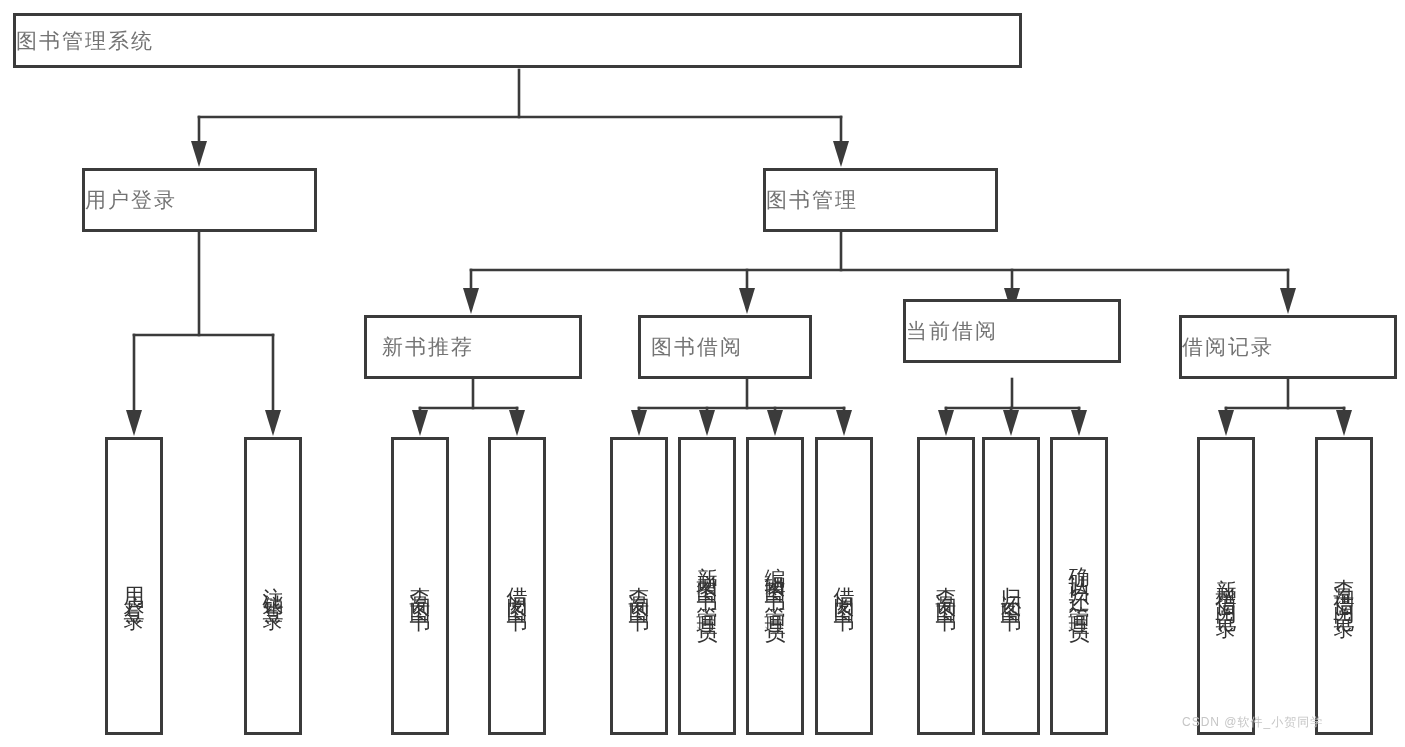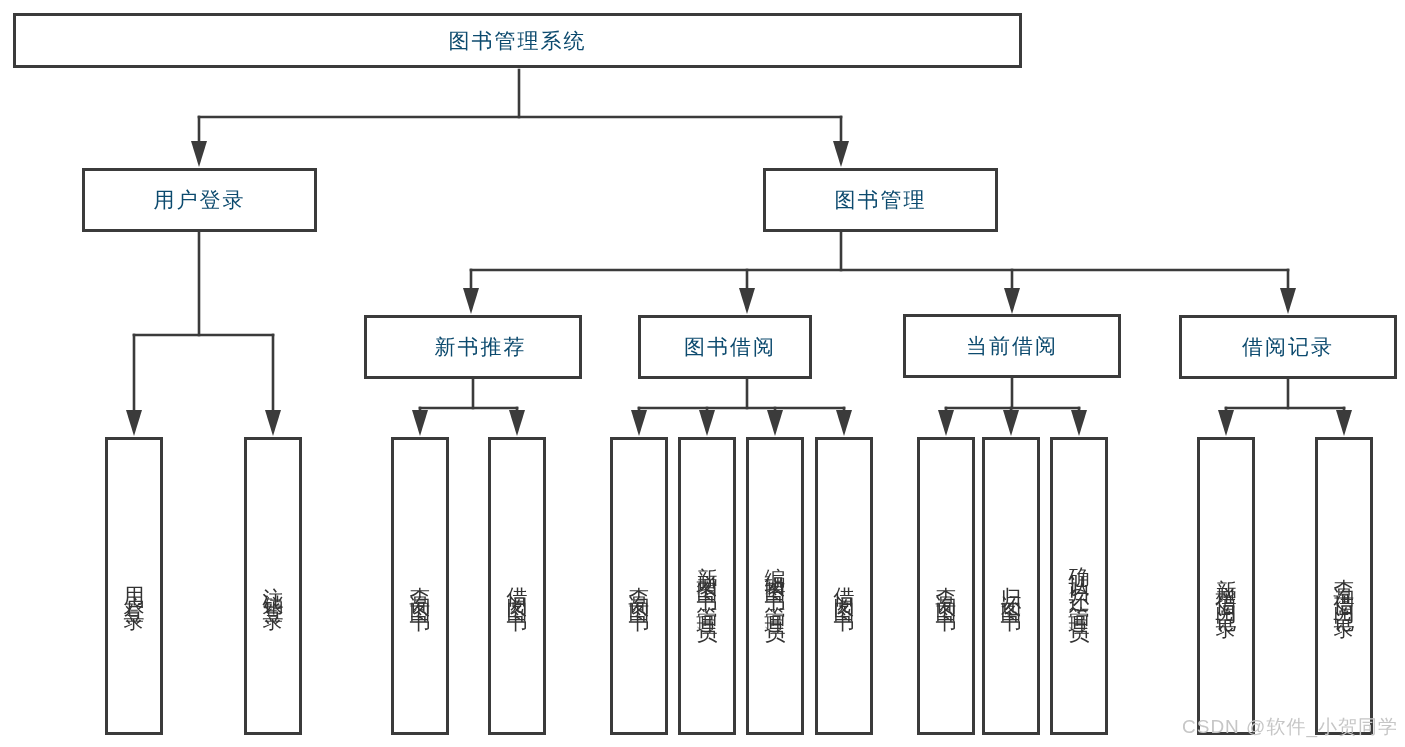--- a/index.html
+++ b/index.html
@@ -23,24 +23,23 @@
     height: 747px;
     z-index: 1;
   }
   .hbox {
     position: absolute;
     box-sizing: border-box;
     background: #ffffff;
     border: 3px solid #3b3b3b;
     display: flex;
     align-items: center;
-    justify-content: center;
     font-size: 21px;
     letter-spacing: 2px;
-    color: #0c4a6e;
+    color: #737373;
     z-index: 2;
   }
   .vbox {
     position: absolute;
     box-sizing: border-box;
     background: #ffffff;
     border: 3px solid #3b3b3b;
     display: flex;
     align-items: center;
     justify-content: center;
@@ -51,34 +50,34 @@
     text-orientation: mixed;
     font-size: 21px;
     letter-spacing: 8px;
     color: #333333;
     white-space: nowrap;
   }
   .watermark {
     position: absolute;
     left: 1182px;
     top: 714px;
-    font-size: 19px;
+    font-size: 12px;
     letter-spacing: 1px;
     color: #c6c6c6;
     z-index: 3;
     white-space: nowrap;
   }
 
   
   #root-box   { left: 13px;   top: 13px;  width: 1009px; height: 55px; }
   #login-box  { left: 82px;   top: 168px; width: 235px;  height: 64px; }
   #mgmt-box   { left: 724px;  top: 168px; width: 235px;  height: 64px; margin-left: 39px; }
   #rec-box    { left: 364px;  top: 315px; width: 218px;  height: 64px; padding-left: 15px; }
   #bor-box    { left: 638px;  top: 315px; width: 174px;  height: 64px; padding-left: 10px; }
-  #cur-box    { left: 903px;  top: 314px; width: 218px;  height: 64px; }
+  #cur-box    { left: 903px;  top: 299px; width: 218px;  height: 64px; }
   #recd-box   { left: 1179px; top: 315px; width: 218px;  height: 64px; }
 
   .leaf { top: 437px; width: 58px; height: 298px; }
   #leaf-login-0   { left: 105px; }
   #leaf-login-1   { left: 244px; }
   #leaf-rec-0     { left: 391px; }
   #leaf-rec-1     { left: 488px; }
   #leaf-bor-0     { left: 610px; }
   #leaf-bor-1     { left: 678px; }
   #leaf-bor-2     { left: 746px; }

